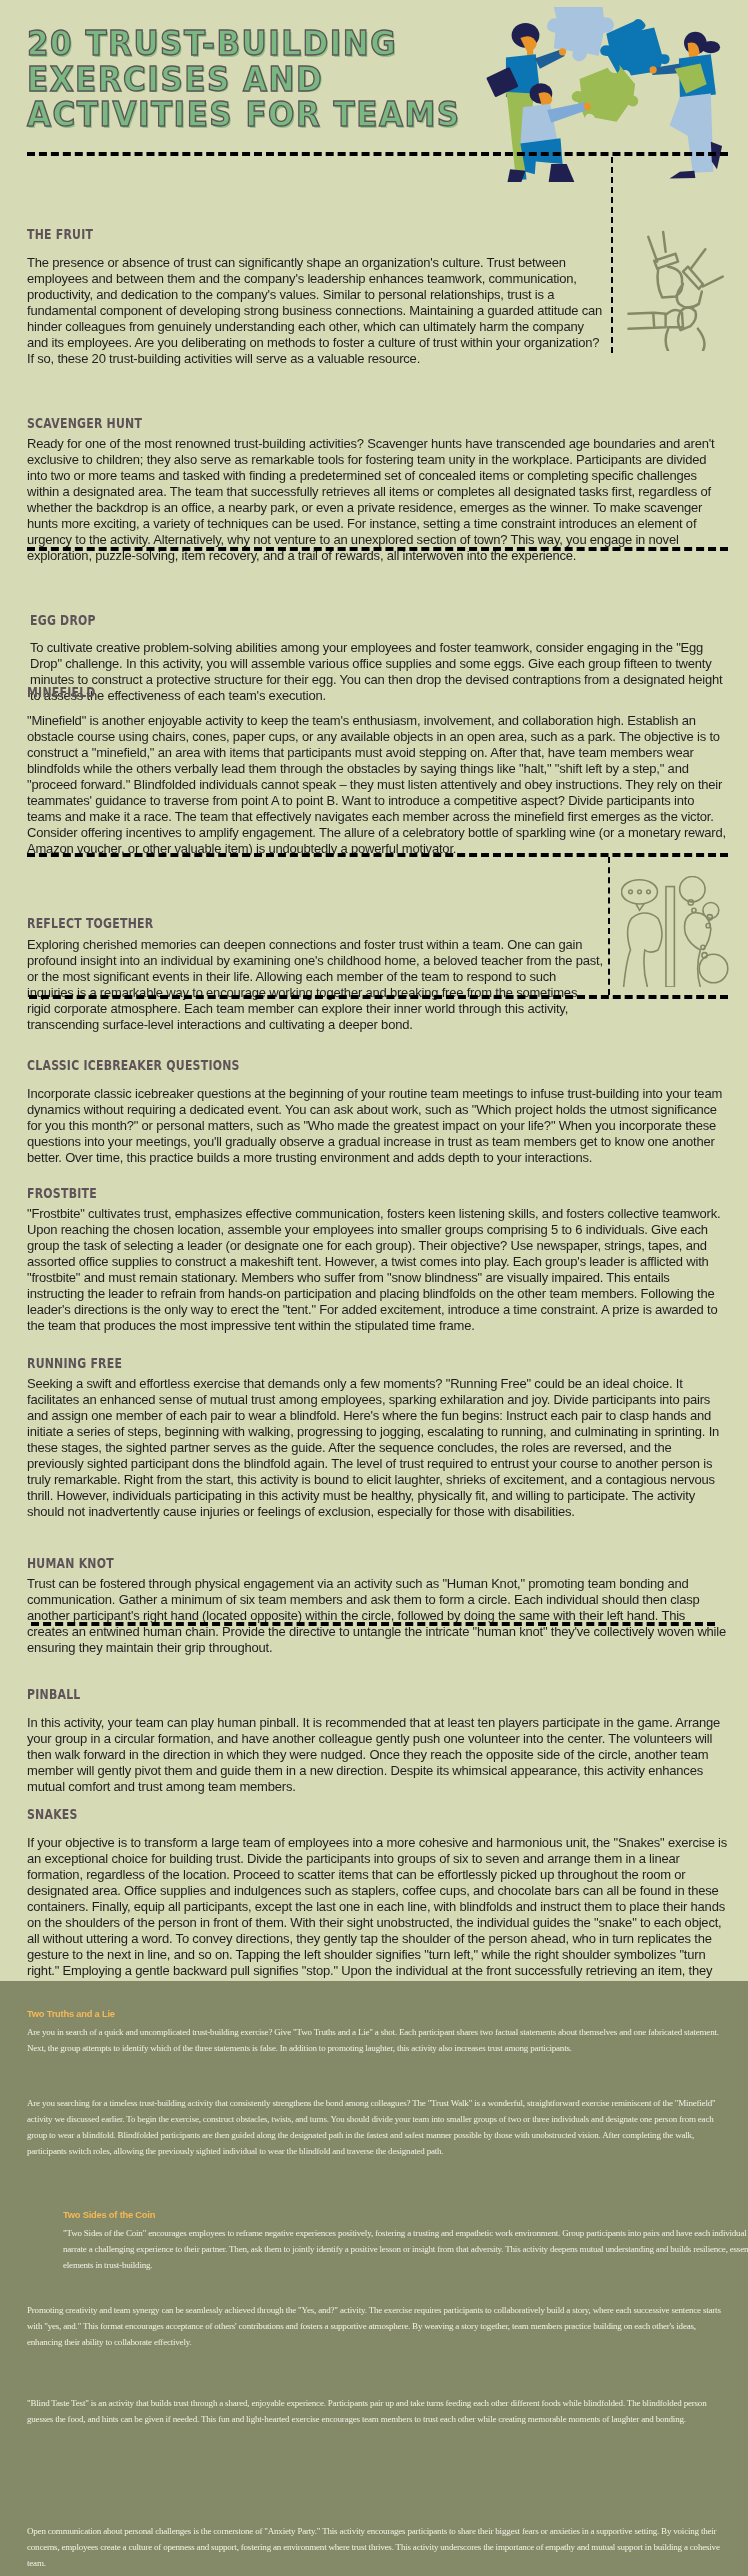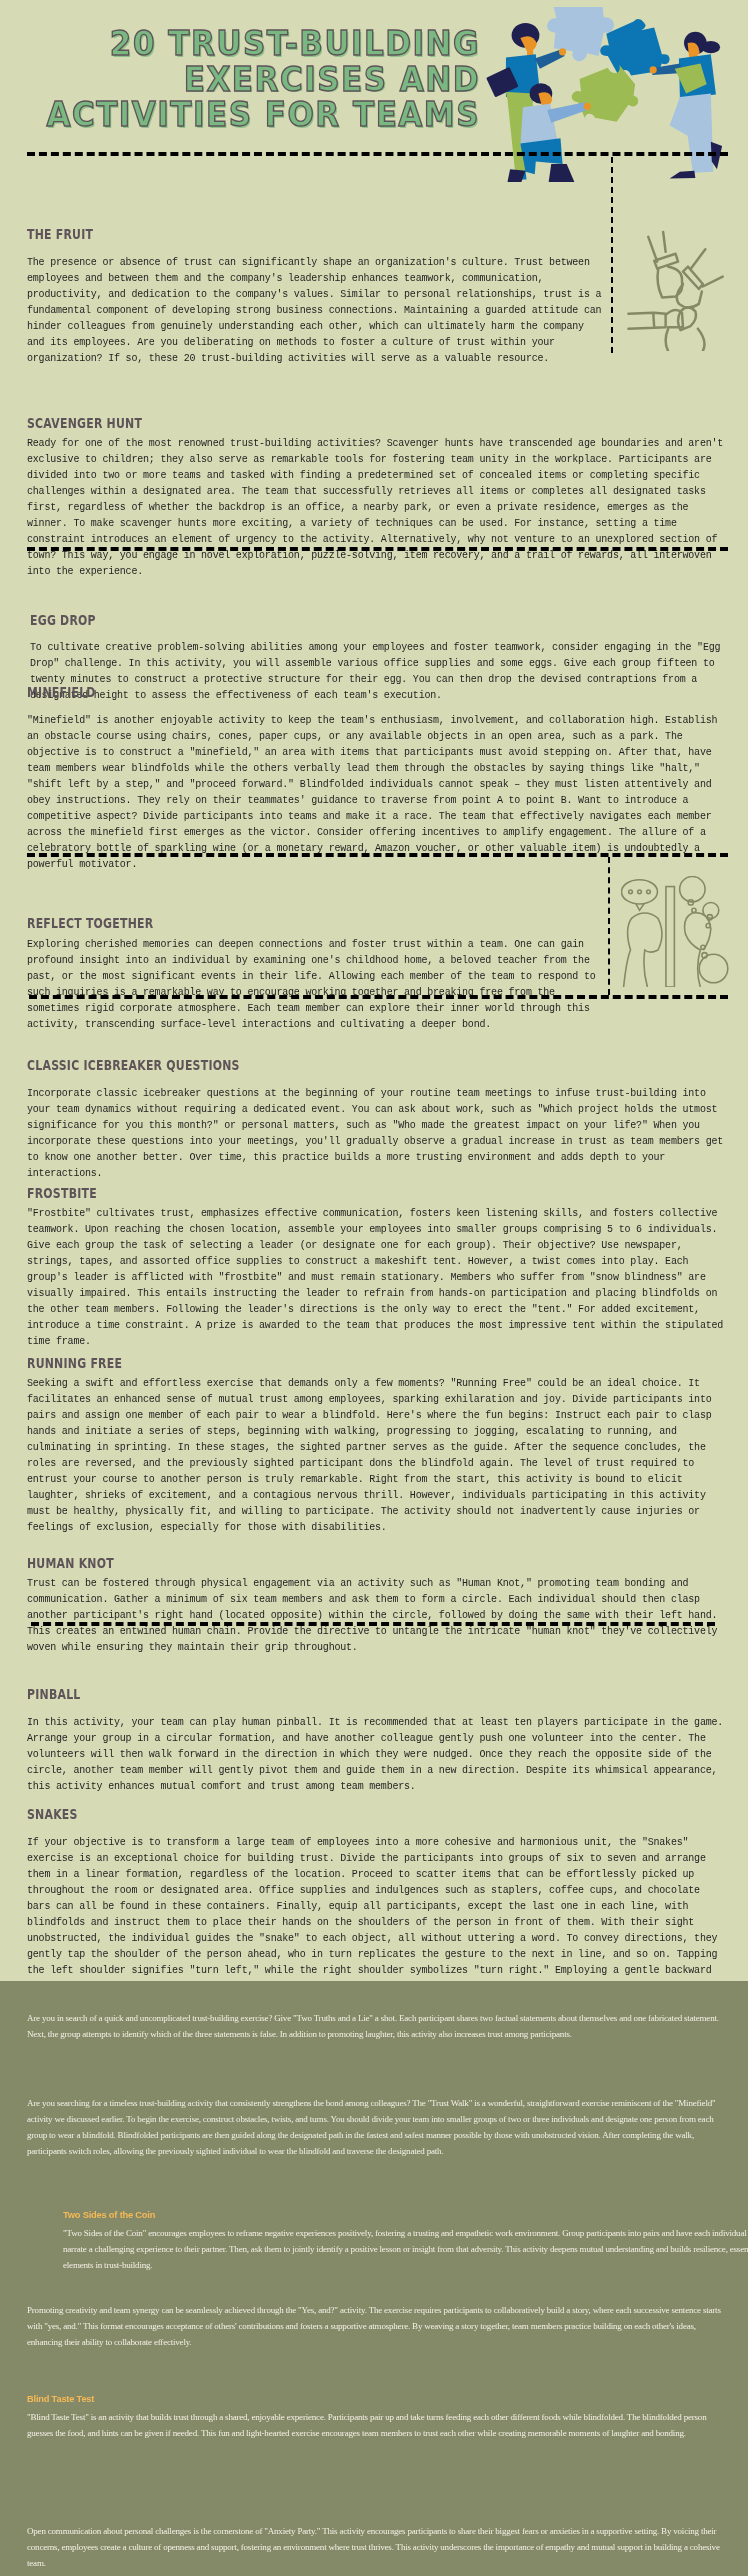--- a/index.html
+++ b/index.html
@@ -1,21 +1,21 @@
 <!DOCTYPE html>
 <html style="font-size:8.2px"><head>
 <meta charset="utf-8">
 <style>
   * { box-sizing: border-box; margin: 0; padding: 0; }
   html, body { width: 748px; background: #d7dbb5; }
   body { font-family: "Liberation Sans", sans-serif; color: #1f1f1f; overflow-x: hidden; }
   .page { position: relative; width: 748px; height: 3091px; }
 
   
-  .hero { position: relative; height: 152px; text-align: right; }
+  .hero { position: relative; height: 152px; }
   .hero-title {
     position: absolute; left: 27px; top: 26px; width: 453px;
     font-family: "DejaVu Sans", sans-serif; font-weight: bold;
     font-size: 31px; line-height: 33px; letter-spacing: 1.5px;
     text-transform: uppercase; color: #7ab882;
     -webkit-text-stroke: 1.3px #5e5358;
     text-shadow: 1.5px 1.5px 0 #8fc18a;
     transform: scaleY(1.08); transform-origin: top left;
   }
   .hero-art { position: absolute; left: 484px; top: 7.2px; width: 258px; height: 175px; }
@@ -26,22 +26,22 @@
 
   .section { position: absolute; left: 27px; margin-top: 48px; }
   .heading {
     font-family: "DejaVu Sans", sans-serif; font-weight: bold;
     text-transform: uppercase; color: #5e5358;
     font-size: 14px; line-height: 17.5px; letter-spacing: 0.3px;
     transform: scaleX(0.78); transform-origin: left center;
     white-space: nowrap;
   }
   .body {
-    font-family: Liberation Mono, monospace;
-    font-size: 10px; line-height: 16px; color: #1f1f1f;
+    font-family: Liberation Sans, sans-serif;
+    font-size: 13px; line-height: 16px; color: #1f1f1f;
     letter-spacing: -0.2px; margin-top: 7.2px;
   }
   .side-icon { position: absolute; }
 
   
   .olive { position: absolute; left: 0; top: 1981px; width: 748px; height: 908px; background: #848a68; }
   .olive-item { position: absolute; left: 27px; width: 701px; }
   .olive-title {
     font-family: "Liberation Sans", sans-serif; font-weight: bold;
     color: #f7b955; font-size: 9.3px; line-height: 13.4px; letter-spacing: -0.2px;
@@ -193,34 +193,34 @@
     <p class="body" style="margin-top:11.3px;">In this activity, your team can play human pinball. It is recommended that at least ten players participate in the game. Arrange your group in a circular formation, and have another colleague gently push one volunteer into the center. The volunteers will then walk forward in the direction in which they were nudged. Once they reach the opposite side of the circle, another team member will gently pivot them and guide them in a new direction. Despite its whimsical appearance, this activity enhances mutual comfort and trust among team members.</p>
   </section>
 
   <section class="section" style="top:1758px; width:701px;">
     <h2 class="heading">Snakes</h2>
     <p class="body" style="margin-top:11.3px;">If your objective is to transform a large team of employees into a more cohesive and harmonious unit, the "Snakes" exercise is an exceptional choice for building trust. Divide the participants into groups of six to seven and arrange them in a linear formation, regardless of the location. Proceed to scatter items that can be effortlessly picked up throughout the room or designated area. Office supplies and indulgences such as staplers, coffee cups, and chocolate bars can all be found in these containers. Finally, equip all participants, except the last one in each line, with blindfolds and instruct them to place their hands on the shoulders of the person in front of them. With their sight unobstructed, the individual guides the "snake" to each object, all without uttering a word. To convey directions, they gently tap the shoulder of the person ahead, who in turn replicates the gesture to the next in line, and so on. Tapping the left shoulder signifies "turn left," while the right shoulder symbolizes "turn right." Employing a gentle backward pull signifies "stop." Upon the individual at the front successfully retrieving an item, they relocate to the rear of the line and exchange their blindfold with the sighted person. Eventually, the sighted person (who initiated the exercise from the back) will find themselves at the front of the line as they direct the "snake."</p>
   </section>
 
   <div class="olive">
     <div class="olive-item" style="top:27px;">
+      <h3 class="olive-title">Two Truths and a Lie</h3>
       <p class="olive-body">Are you in search of a quick and uncomplicated trust-building exercise? Give "Two Truths and a Lie" a shot. Each participant shares two factual statements about themselves and one fabricated statement. Next, the group attempts to identify which of the three statements is false. In addition to promoting laughter, this activity also increases trust among participants.</p>
     </div>
     <div class="olive-item" style="top:112px;">
       <p class="olive-body">Are you searching for a timeless trust-building activity that consistently strengthens the bond among colleagues? The "Trust Walk" is a wonderful, straightforward exercise reminiscent of the "Minefield" activity we discussed earlier. To begin the exercise, construct obstacles, twists, and turns. You should divide your team into smaller groups of two or three individuals and designate one person from each group to wear a blindfold. Blindfolded participants are then guided along the designated path in the fastest and safest manner possible by those with unobstructed vision. After completing the walk, participants switch roles, allowing the previously sighted individual to wear the blindfold and traverse the designated path.</p>
     </div>
     <div class="olive-item" style="top:228px;margin-left:36px;">
       <h3 class="olive-title">Two Sides of the Coin</h3>
       <p class="olive-body">"Two Sides of the Coin" encourages employees to reframe negative experiences positively, fostering a trusting and empathetic work environment. Group participants into pairs and have each individual narrate a challenging experience to their partner. Then, ask them to jointly identify a positive lesson or insight from that adversity. This activity deepens mutual understanding and builds resilience, essential elements in trust-building.</p>
     </div>
     <div class="olive-item" style="top:319px;">
       <p class="olive-body">Promoting creativity and team synergy can be seamlessly achieved through the "Yes, and?" activity. The exercise requires participants to collaboratively build a story, where each successive sentence starts with "yes, and." This format encourages acceptance of others' contributions and fosters a supportive atmosphere. By weaving a story together, team members practice building on each other's ideas, enhancing their ability to collaborate effectively.</p>
     </div>
     <div class="olive-item" style="top:412px;">
-      <h3 class="olive-title">Blind Taste Test</h3>
       <p class="olive-body">"Blind Taste Test" is an activity that builds trust through a shared, enjoyable experience. Participants pair up and take turns feeding each other different foods while blindfolded. The blindfolded person guesses the food, and hints can be given if needed. This fun and light-hearted exercise encourages team members to trust each other while creating memorable moments of laughter and bonding.</p>
     </div>
     <div class="olive-item" style="top:540px;">
       <p class="olive-body">Open communication about personal challenges is the cornerstone of "Anxiety Party." This activity encourages participants to share their biggest fears or anxieties in a supportive setting. By voicing their concerns, employees create a culture of openness and support, fostering an environment where trust thrives. This activity underscores the importance of empathy and mutual support in building a cohesive team.</p>
     </div>
 
   </div>
 
 </div>
 

